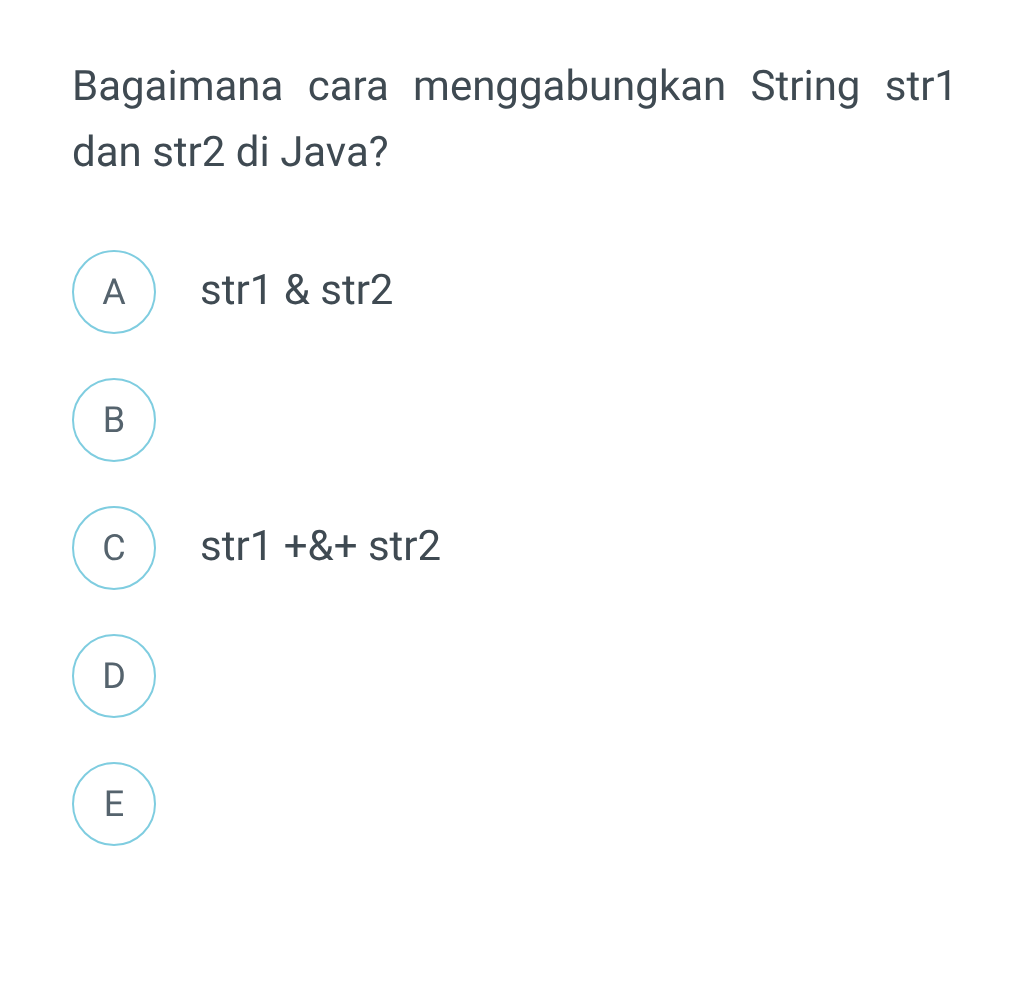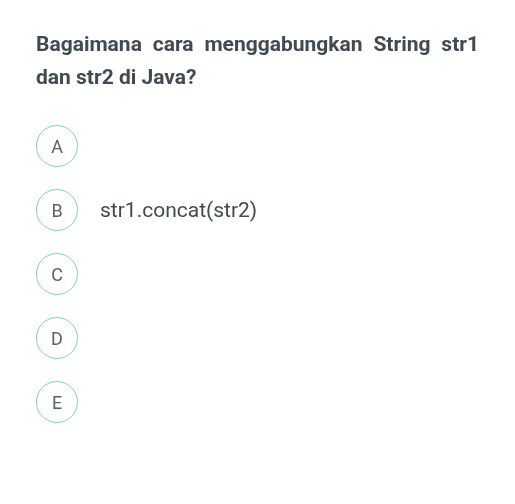--- a/index.html
+++ b/index.html
@@ -11,21 +11,20 @@
     padding: 28px 36px 28px 36px;
     color: #3f4a52;
   }
   .question {
     font-size: 21px;
     line-height: 1.55;
     text-align: justify;
     text-align-last: left;
     margin-bottom: 32px;
     color: #3f4a52;
-    font-weight: bold;
   }
   .options {
     display: flex;
     flex-direction: column;
     gap: 22px;
   }
   .option {
     display: flex;
     align-items: center;
     gap: 22px;
@@ -50,29 +49,30 @@
 </style>
 </head>
 <body>
 
 <div class="question">Bagaimana cara menggabungkan String str1 dan str2 di Java?</div>
 
 <div class="options">
 
   <div class="option">
     <div class="option-letter">A</div>
+    <div class="option-text">str1 &amp; str2</div>
   </div>
 
   <div class="option">
     <div class="option-letter">B</div>
-    <div class="option-text">str1.concat(str2)</div>
   </div>
 
   <div class="option">
     <div class="option-letter">C</div>
+    <div class="option-text">str1 +&amp;+ str2</div>
   </div>
 
   <div class="option">
     <div class="option-letter">D</div>
   </div>
 
   <div class="option">
     <div class="option-letter">E</div>
   </div>
 

